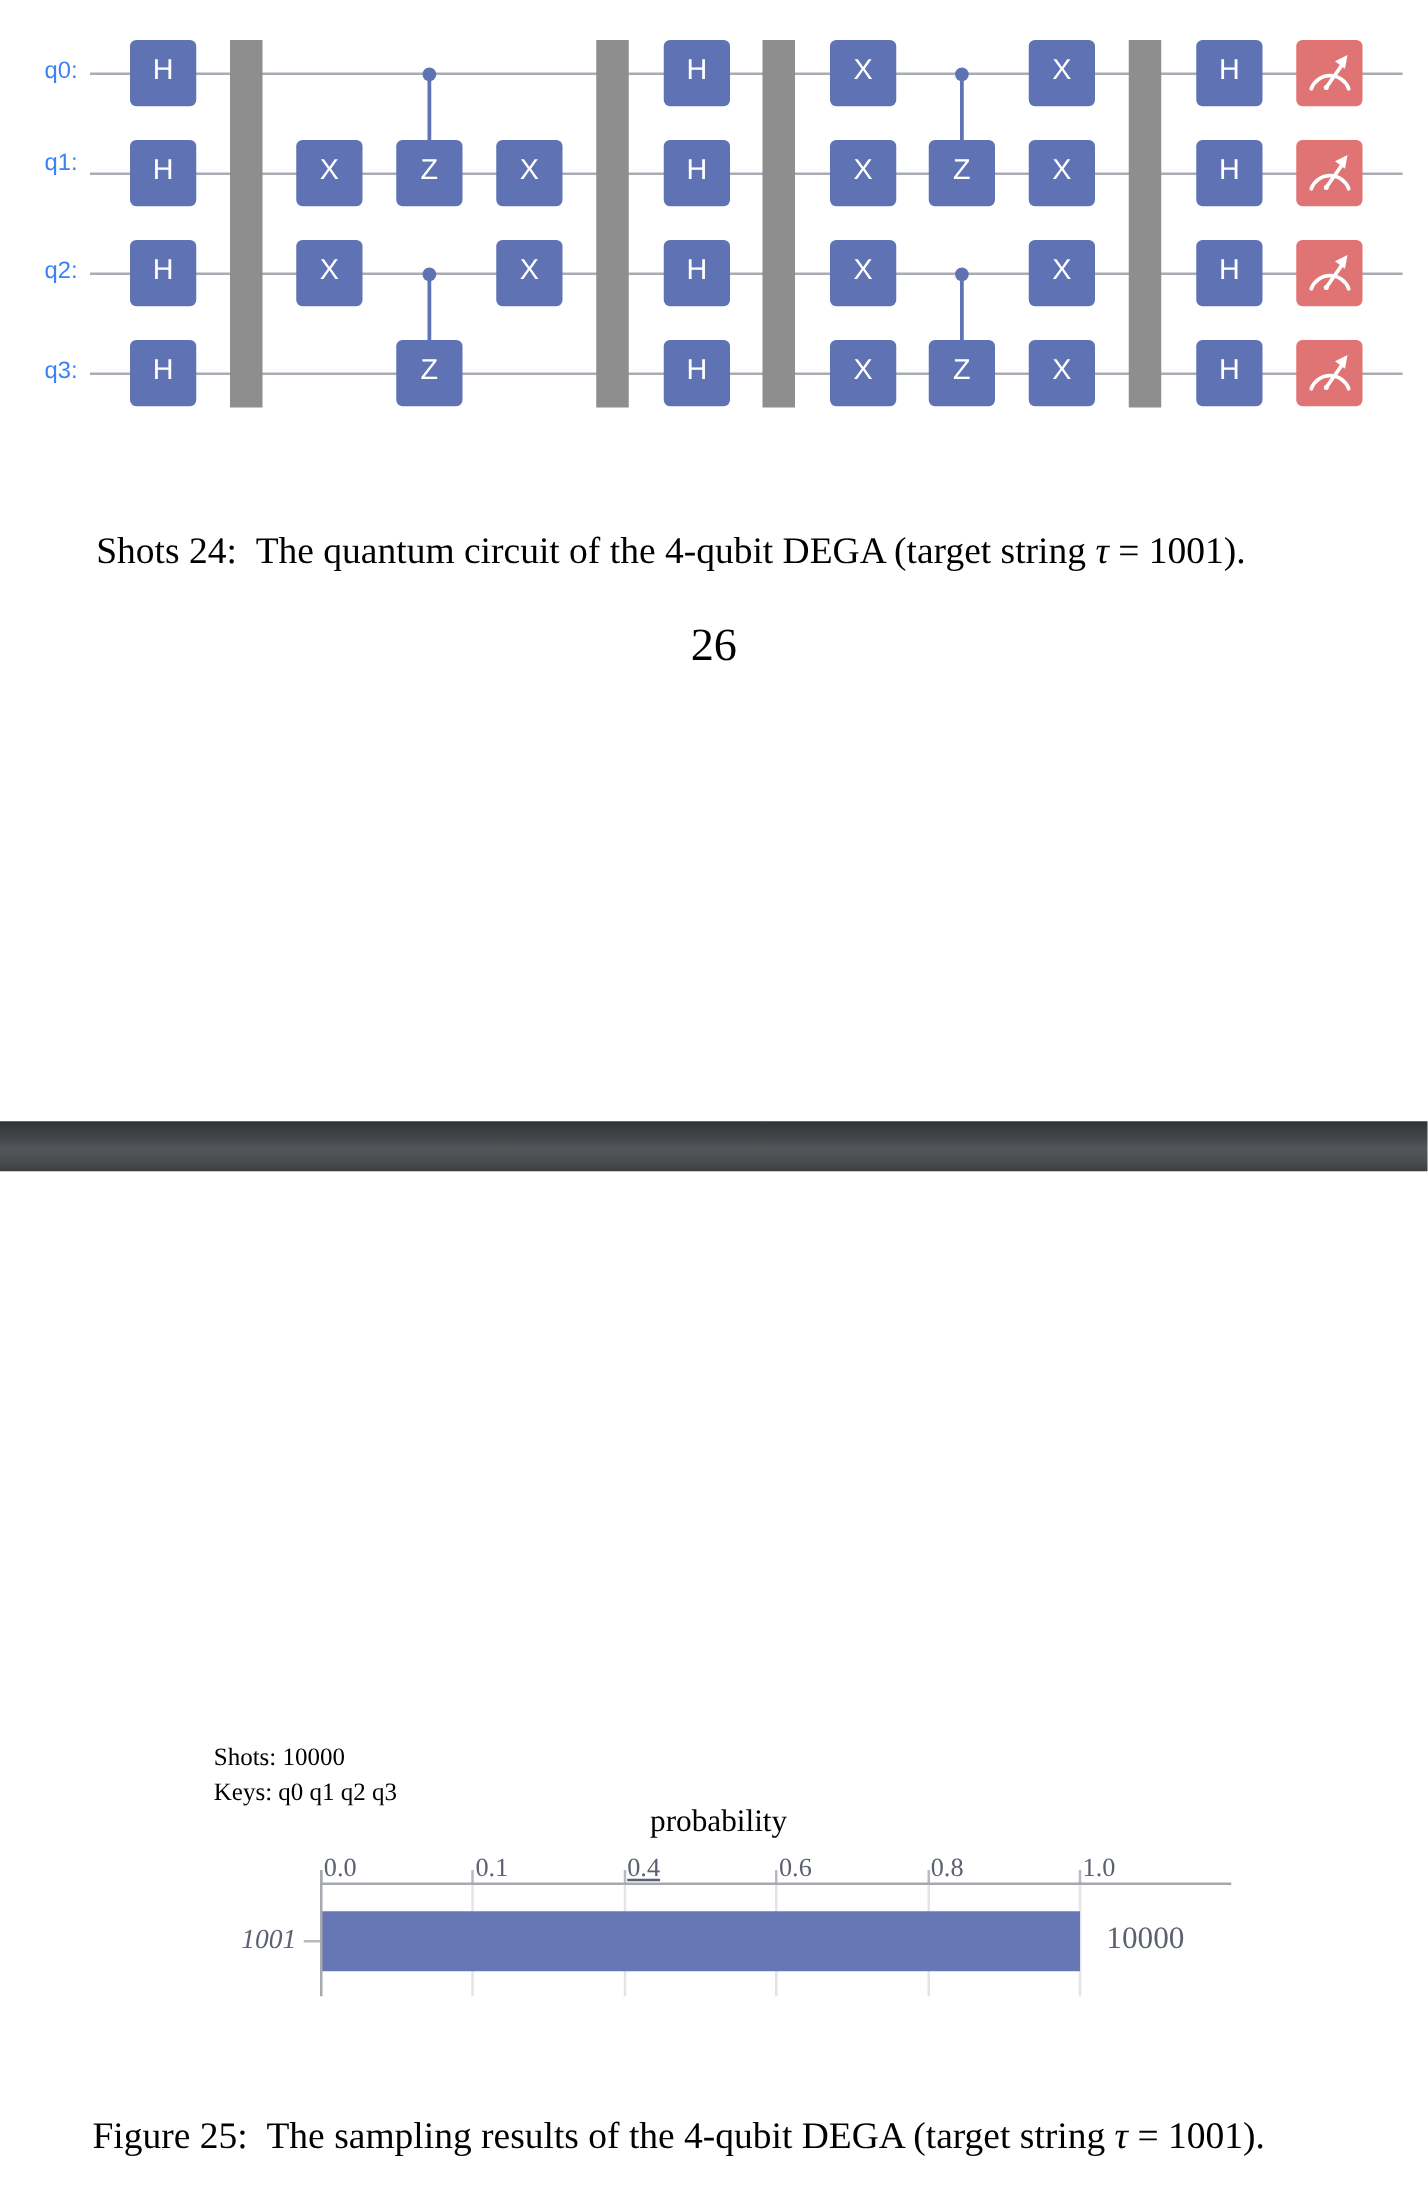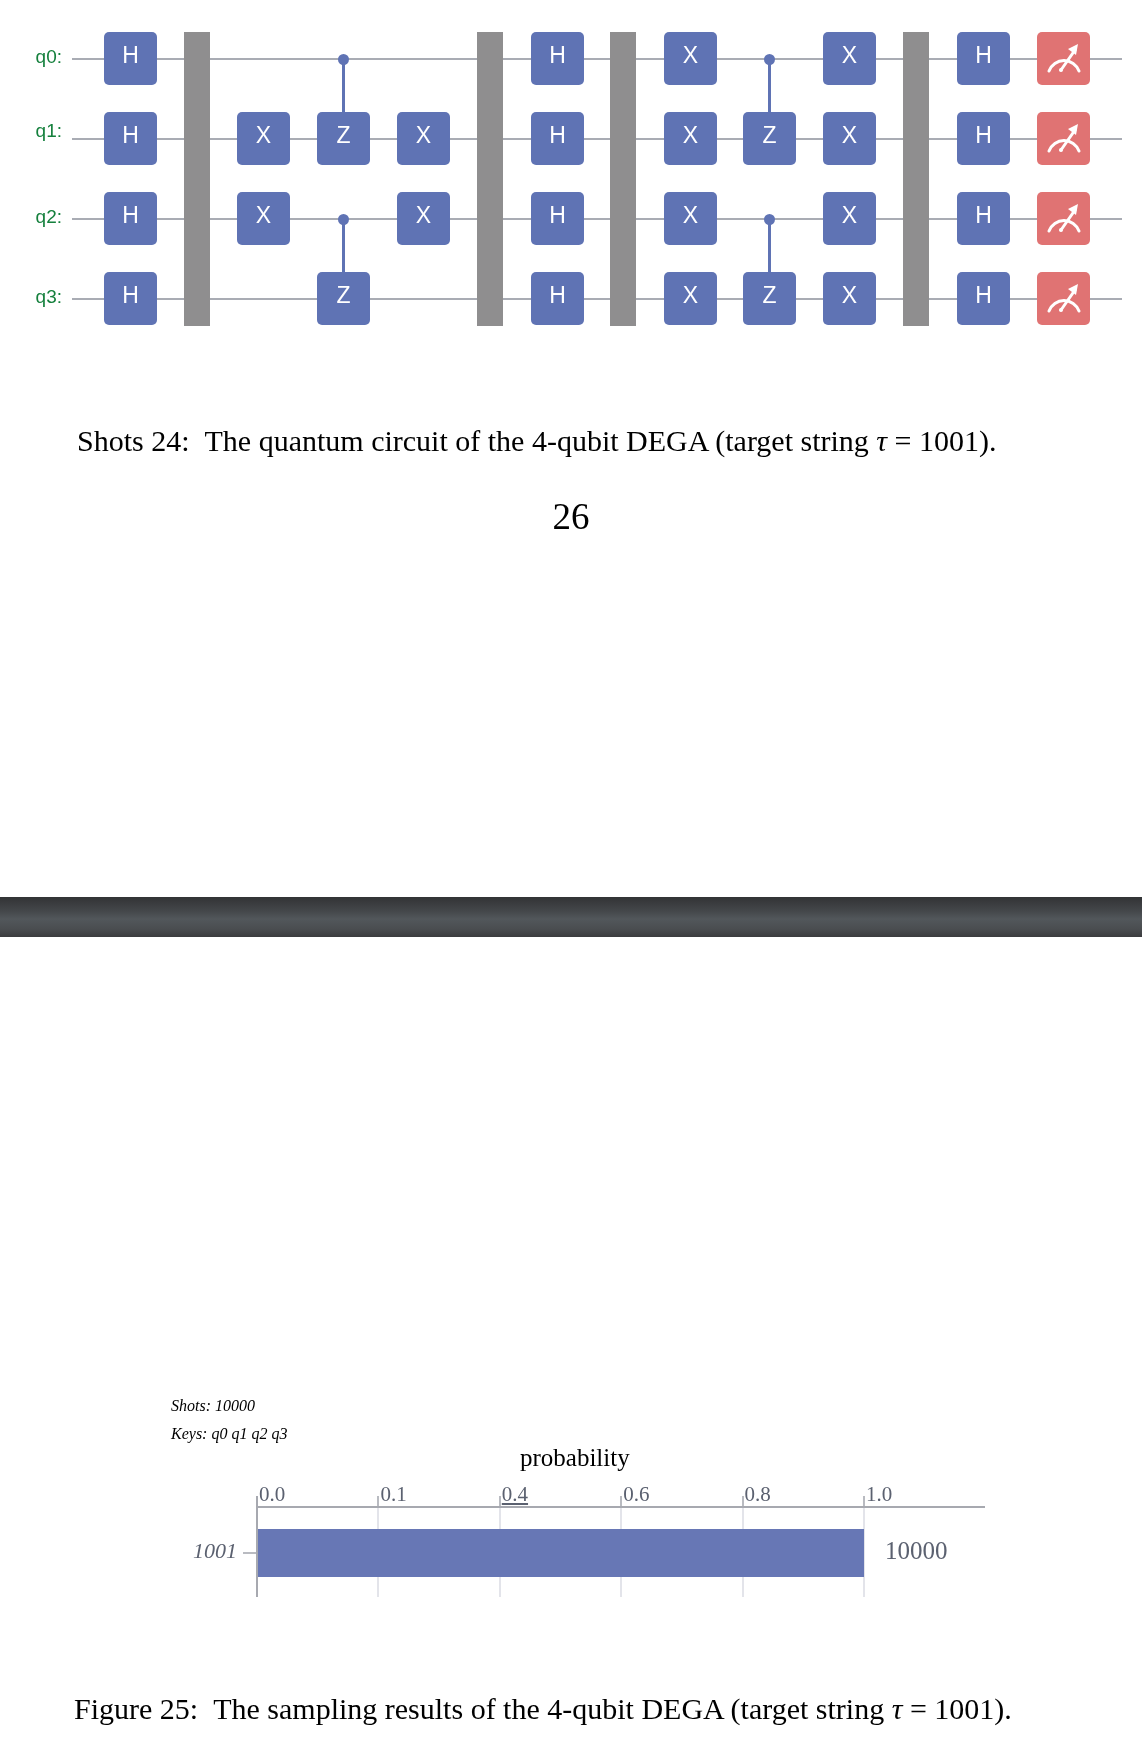--- a/index.html
+++ b/index.html
@@ -1,32 +1,32 @@
 <!DOCTYPE html>
 <html><head>
 <meta charset="utf-8">
 <style>
   html, body { margin: 0; padding: 0; background: #ffffff; }
   body { width: 1142px; height: 1750px; position: relative; overflow: hidden; font-family: "Liberation Serif", serif; color: #000; }
   .abs { position: absolute; }
-  .qlabel { font-family: "Liberation Sans", sans-serif; font-size: 19px; color: #15803d; width: 60px; text-align: right; line-height: 20px; }
+  .qlabel { font-family: "Liberation Sans", sans-serif; font-size: 19px; color: #3b82f6; width: 60px; text-align: right; line-height: 20px; }
   .wire { height: 2px; background: #a9acb4; }
   .barrier { background: #8f8e8f; width: 26px; }
   .gate { width: 53px; height: 53px; background: #5f73b4; border-radius: 5px; color: #fff;
           font-family: "Liberation Sans", sans-serif; font-size: 23px; text-align: center; line-height: 46px; box-sizing: border-box; }
   .measure { background: #e07373; }
   .measure svg { display: block; margin: 6px auto 0; }
   .ctrl-dot { width: 11px; height: 11px; border-radius: 50%; background: #5f73b4; }
   .ctrl-line { width: 3px; background: #5f73b4; }
   .caption { font-size: 30px; white-space: nowrap; line-height: 34px; }
   .caption .tau { font-style: italic; }
   .pagenum { font-size: 37px; line-height: 40px; width: 1142px; text-align: center; left: 0; }
   .band { left: 0; width: 1142px; top: 897px; height: 40px;
           background: linear-gradient(to bottom, #323335 0%, #44474a 35%, #52575b 55%, #4a4d50 80%, #3b3c3e 100%); }
-  .chart-meta { font-size: 16px; line-height: 28px; white-space: nowrap; font-style: italic; }
+  .chart-meta { font-size: 20px; line-height: 28px; white-space: nowrap; }
   .axis-title { font-size: 25px; line-height: 28px; }
   .tick-label { font-size: 21px; color: #5b6170; line-height: 22px; }
   .tick-mark { width: 2px; background: #b9bbc1; }
   .grid-line { width: 2px; background: #e3e4ea; }
   .axis-line { background: #a7a9b0; }
   .bar { background: #6777b5; }
   .bar-value { font-size: 25px; color: #5b6170; line-height: 26px; }
   .cat-label { font-size: 22px; color: #5b6170; line-height: 24px; text-align: right; width: 60px; }
 </style>
 </head>

